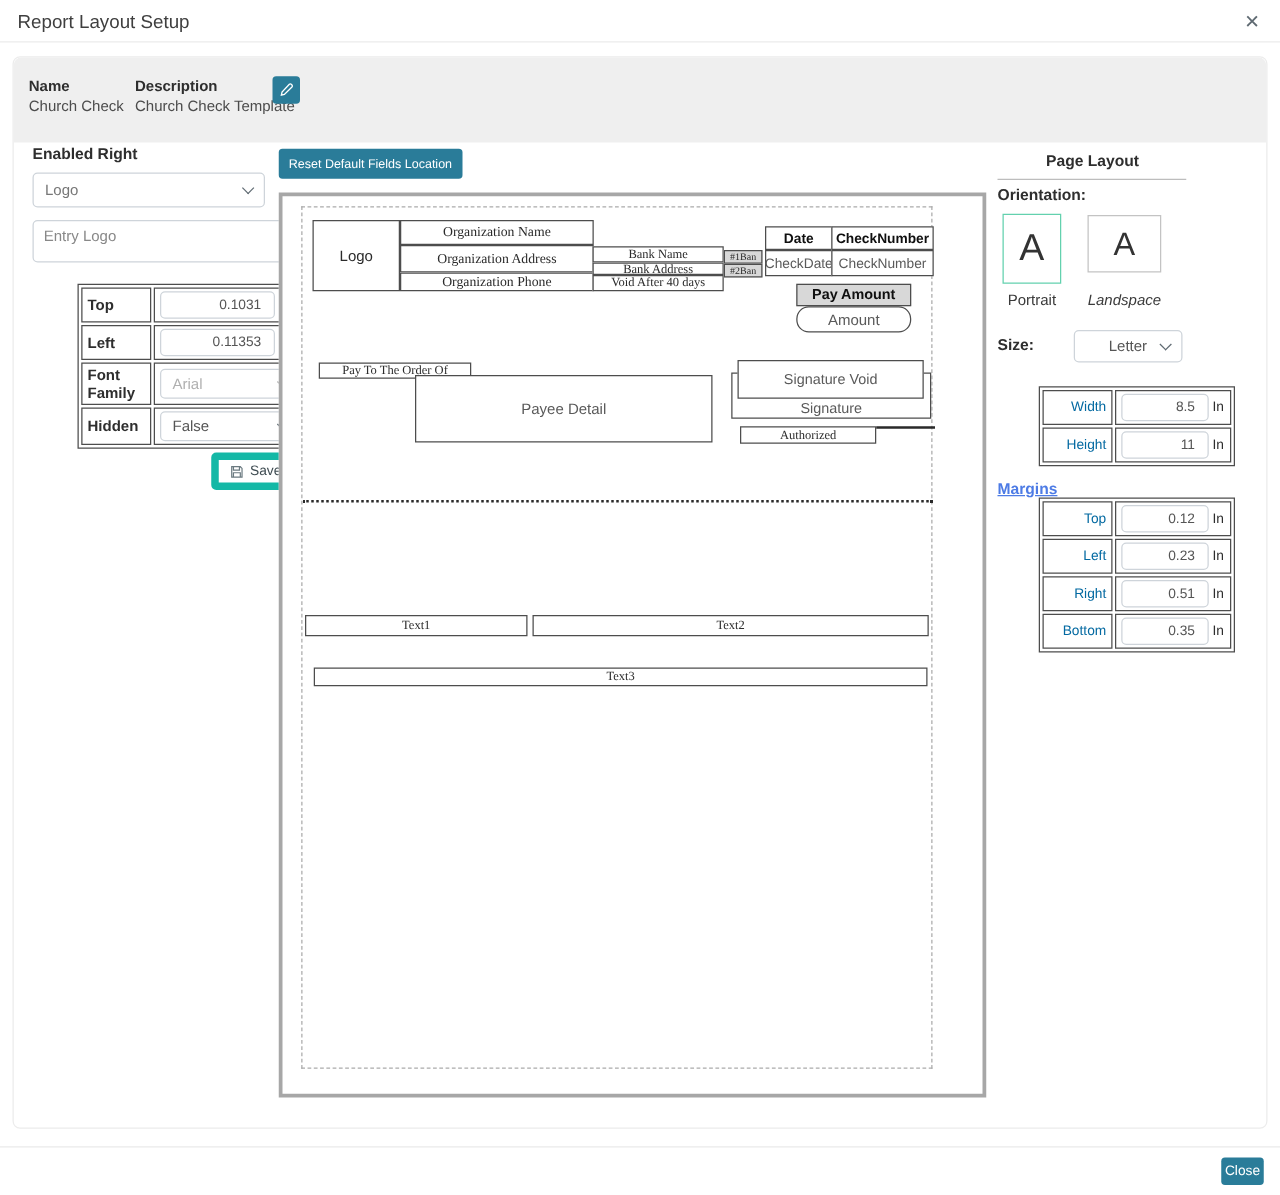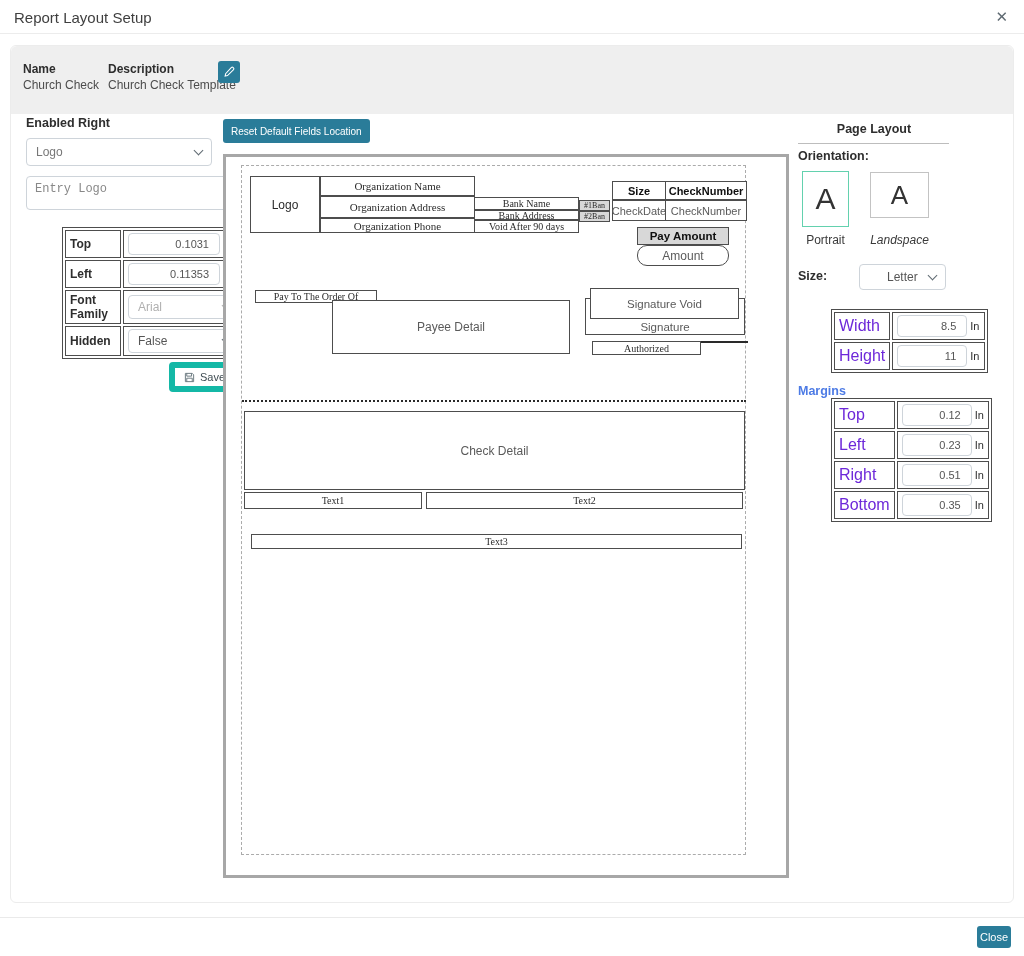--- a/index.html
+++ b/index.html
@@ -29,21 +29,21 @@
   .selectbox .sel-text { font-size:12px; color:#777; }
   .chev { width:7px; height:7px; border-right:1.6px solid #5f6a72; border-bottom:1.6px solid #5f6a72;
           transform:rotate(45deg); margin-top:-3px; flex:0 0 auto; }
   .inp { border:1px solid #ced4da; border-radius:4px; height:22px; font-size:11px; color:#555;
          text-align:right; padding:0 10px 0 4px; font-family:"Liberation Sans", sans-serif; }
 
   
   .btable { border-collapse:separate; border-spacing:2px; border:1px solid #4d4d4d; background:#fff;margin-left:36px; }
   .btable td { border:1px solid #4d4d4d; padding:2px 4px; vertical-align:middle; }
   .btable td.lbl { font-size:12px; font-weight:bold; color:#2e2e2e; }
-  .btable td.lblr { font-size:16px; color:#6d28d9; text-align:left; }
+  .btable td.lblr { font-size:11px; color:#0369a1; text-align:right; }
   .unit { font-size:11px; font-weight:normal; color:#2e2e2e; margin-left:3px; }
   .ctl-flex { display:flex; align-items:center; }
 
   
   .left-col { position:absolute; left:15px; top:70px; width:186px; }
   .save-btn { position:absolute; border:6px solid #14b8a6; border-radius:4px; background:#fff;
               display:flex; align-items:center; gap:5px; padding:3px 9px; cursor:pointer;
               font-size:11px; color:#3f4c52; }
 
   
@@ -67,21 +67,21 @@
 
   
   .right-col { position:absolute; left:780px; top:70px; width:224px; }
   .pl-title { position:absolute; left:8px; top:6px; width:150px; text-align:center;
               font-size:12.5px; font-weight:bold; color:#2e2e2e; }
   .pl-hr { position:absolute; left:7px; top:27px; width:151px; border-top:1px solid #bdbdbd; }
   .obox { position:absolute; background:#fff; border:1px solid #c3c3c3; display:flex;
           align-items:center; justify-content:center; cursor:pointer; color:#333; }
   .obox.selected { border:1.5px solid #63d1ae; }
   .olabel { position:absolute; font-size:12px; color:#3a3a3a; text-align:center; }
-  .margins-title { position:absolute; font-size:12.5px; font-weight:bold; }
+  .margins-title { position:absolute; font-size:12.5px; font-weight:bold;text-decoration:underline; }
 
   
   .footer-divider { position:absolute; left:0; top:917px; width:1024px; border-top:1px solid #eaeaea; }
   .close-btn { position:absolute; left:977px; top:926px; width:34px; height:22px; background:#2a7c99;
                color:#fff; border:none; border-radius:3px; font-size:11px; cursor:pointer;
                font-family:"Liberation Sans", sans-serif; }
 </style>
 </head>
 <body>
 
@@ -112,21 +112,21 @@
     </div>
 
     <div class="left-col">
       <div class="bold-label">Enabled Right</div>
 
       <div class="selectbox" style="position:absolute; left:0; top:22px; width:186px; height:28px;">
         <span class="sel-text">Logo</span>
         <span class="chev"></span>
       </div>
 
-      <div style="position:absolute; left:0; top:60px; width:222px; height:34px; border:1px solid #ced4da; border-radius:4px; padding:5px 8px; font-size:12px; color:#888;font-family:Liberation Mono, monospace;">Entry Logo</div>
+      <div style="position:absolute; left:0; top:60px; width:222px; height:34px; border:1px solid #ced4da; border-radius:4px; padding:5px 8px; font-size:12px; color:#888;">Entry Logo</div>
 
       <table class="btable" style="position:absolute; left:0; top:111px; width:186px;">
         <tbody>
             <tr>
           <td class="lbl" style="width:62px;">Top</td>
           <td>
                 <span class="ctl-flex">
             <input class="inp" style="width: 92px;" value="0.1031">
             <span class="unit">In</span>
           </span>
@@ -177,47 +177,46 @@
     <div class="preview">
       <div class="page">
 
         <div class="fb fn" style="left:8px; top:10px; width:70px; height:57px;">Logo</div>
         <div class="fb fs" style="left:78px; top:10px; width:155px; height:20px;">Organization Name</div>
         <div class="fb fs" style="left:78px; top:30px; width:155px; height:22px;">Organization Address</div>
         <div class="fb fs" style="left:78px; top:52px; width:155px; height:15px;">Organization Phone</div>
 
         <div class="fb fs sm" style="left:232px; top:31px; width:105px; height:13px;">Bank Name</div>
         <div class="fb fs sm" style="left:232px; top:44px; width:105px; height:10px;">Bank Address</div>
-        <div class="fb fs sm" style="left:232px; top:54px; width:105px; height:13px;">Void After 90 days</div>
+        <div class="fb fs sm" style="left:232px; top:54px; width:105px; height:13px;">Void After 40 days</div>
 
         <div class="fb fs graybg" style="left:337px; top:34px; width:31px; height:11px; font-size:8px;">#1Ban</div>
         <div class="fb fs graybg" style="left:337px; top:45px; width:31px; height:11px; font-size:8px;">#2Ban</div>
 
-        <div class="fb fn hdrcell" style="left:370px; top:15px; width:54px; height:19px;">Size</div>
+        <div class="fb fn hdrcell" style="left:370px; top:15px; width:54px; height:19px;">Date</div>
         <div class="fb fn hdrcell" style="left:423px; top:15px; width:82px; height:19px;">CheckNumber</div>
         <div class="fb fn gray" style="left:370px; top:34px; width:54px; height:21px; font-size:11px;">CheckDate</div>
         <div class="fb fn gray" style="left:423px; top:34px; width:82px; height:21px; font-size:11px;">CheckNumber</div>
 
         <div class="fb fn hdrcell graybg" style="left:395px; top:61px; width:92px; height:18px; font-size:11.5px;">Pay Amount</div>
         <div class="fb fn gray" style="left:395px; top:79px; width:92px; height:21px;border-radius:10px;">Amount</div>
 
 
         <div class="fb fs sm" style="left:13px; top:124px; width:122px; height:13px;">Pay To The Order Of</div>
         <div class="fb fn gray" style="left:90px; top:134px; width:238px; height:54px; z-index:2;">Payee Detail</div>
 
         <div class="fb fn gray" style="left:343px; top:132px; width:160px; height:37px; align-items:flex-end; padding-bottom:1px; font-size:11.5px;">Signature</div>
         <div class="fb fn gray" style="left:348px; top:122px; width:149px; height:31px; z-index:2; font-size:11.5px;">Signature Void</div>
 
         <div class="fb fs sm" style="left:350px; top:175px; width:109px; height:14px;">Authorized</div>
         <div class="hline" style="left:459px; top:175px; width:47px;"></div>
 
 
         <div class="dotsep" style="left:0; top:234px; width:504px;"></div>
 
-        <div class="fb fn gray" style="left:2px; top:245px; width:501px; height:79px;">Check Detail</div>
         <div class="fb fs sm" style="left:2px; top:326px; width:178px; height:17px;">Text1</div>
         <div class="fb fs sm" style="left:184px; top:326px; width:317px; height:17px;">Text2</div>
         <div class="fb fs sm" style="left:9px; top:368px; width:491px; height:15px;">Text3</div>
 
       </div>
     </div>
 
     <div class="right-col">
       <div class="pl-title">Page Layout</div>
       <div class="pl-hr"></div>

